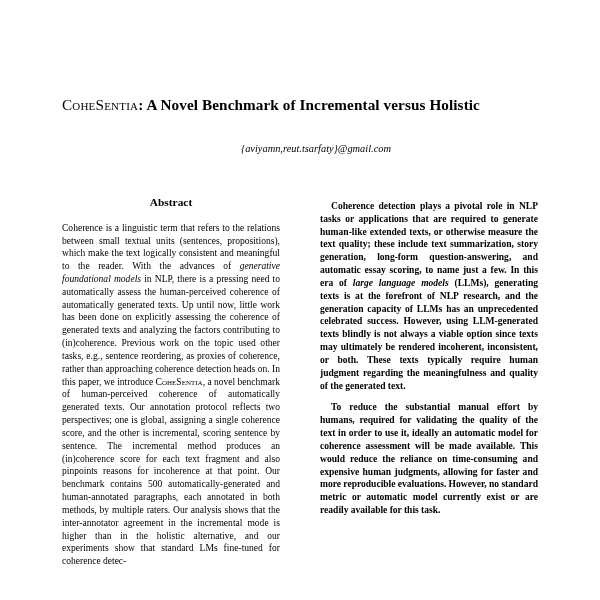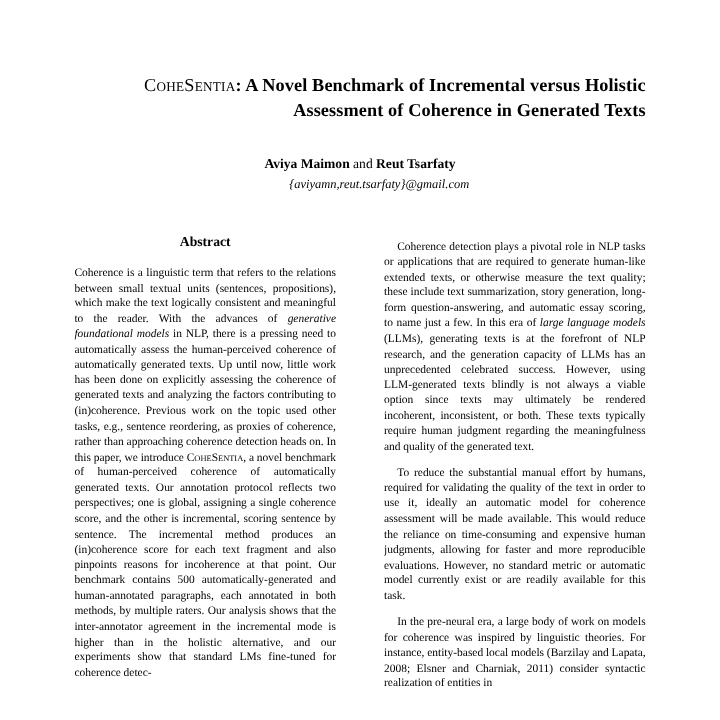--- a/index.html
+++ b/index.html
@@ -18,22 +18,22 @@
     position: relative;
     width: 600px;
     height: 600px;
     box-sizing: border-box;
     padding: 0;
     overflow: hidden;
   }
 
   
   .title-block {
-    padding: 62px 62px 0 62px;
-    text-align: right;
+    padding: 95px 62px 0 62px;
+    text-align: left;
   }
   .paper-title {
     font-size: 15.2px;
     font-weight: bold;
     line-height: 1.38;
     letter-spacing: 0.1px;
     margin: 0;
   }
   .smallcaps {
     font-variant: small-caps;
@@ -93,58 +93,54 @@
     font-size: 9.55px;
     line-height: 1.345;
     text-align: justify;
     text-justify: inter-word;
     margin: 0 0 9px 0;
     hyphens: manual;
     word-spacing: -0.1px;
   }
   .para.indent {
     text-indent: 11px;
+    font-weight: bold;
   }
   .para .sc {
     font-variant: small-caps;
   }
   .para i {
     font-style: italic;
   }
   .col-right {
     padding-top: 4px;
   }
 </style>
 </head>
 <body>
 
 <div class="page">
 
   <div class="title-block">
     <h1 class="paper-title">
       <span class="smallcaps">CoheSentia</span><span>: A Novel Benchmark of Incremental versus Holistic</span><br>
-      <span>Assessment of Coherence in Generated Texts</span>
     </h1>
   </div>
 
   <div class="author-block">
-    <div class="author-names">
-      <span>Aviya Maimon</span><span class="conj">&nbsp;</span><span class="conj">and</span><span class="conj">&nbsp;</span><span>Reut Tsarfaty</span>
-    </div>
     <div class="emails">{aviyamn,reut.tsarfaty}@gmail.com</div>
   </div>
 
   <div class="columns">
 
     <div class="col col-left">
       <div class="section-heading">Abstract</div>
       <p class="para"><span>Coherence is a linguistic term that refers to the relations between small textual units (sentences, propositions), which make the text logically consistent and meaningful to the reader. With the advances of </span><i>generative foundational models</i><span> in NLP, there is a pressing need to automatically assess the human-perceived coherence of automatically generated texts. Up until now, little work has been done on explicitly assessing the coherence of generated texts and analyzing the factors contributing to (in)coherence. Previous work on the topic used other tasks, e.g., sentence reordering, as proxies of coherence, rather than approaching coherence detection heads on. In this paper, we introduce </span><span class="sc">CoheSentia</span><span>, a novel benchmark of human-perceived coherence of automatically generated texts. Our annotation protocol reflects two perspectives; one is global, assigning a single coherence score, and the other is incremental, scoring sentence by sentence. The incremental method produces an (in)coherence score for each text fragment and also pinpoints reasons for incoherence at that point. Our benchmark contains 500 automatically-generated and human-annotated paragraphs, each annotated in both methods, by multiple raters. Our analysis shows that the inter-annotator agreement in the incremental mode is higher than in the holistic alternative, and our experiments show that standard LMs fine-tuned for coherence detec-</span></p>
     </div>
 
     <div class="col col-right">
       <p class="para indent"><span>Coherence detection plays a pivotal role in NLP tasks or applications that are required to generate human-like extended texts, or otherwise measure the text quality; these include text summarization, story generation, long-form question-answering, and automatic essay scoring, to name just a few. In this era of </span><i>large language models</i><span> (LLMs), generating texts is at the forefront of NLP research, and the generation capacity of LLMs has an unprecedented celebrated success. However, using LLM-generated texts blindly is not always a viable option since texts may ultimately be rendered incoherent, inconsistent, or both. These texts typically require human judgment regarding the meaningfulness and quality of the generated text.</span></p>
       <p class="para indent">To reduce the substantial manual effort by humans, required for validating the quality of the text in order to use it, ideally an automatic model for coherence assessment will be made available. This would reduce the reliance on time-consuming and expensive human judgments, allowing for faster and more reproducible evaluations. However, no standard metric or automatic model currently exist or are readily available for this task.</p>
-      <p class="para indent">In the pre-neural era, a large body of work on models for coherence was inspired by linguistic theories. For instance, entity-based local models (Barzilay and Lapata, 2008; Elsner and Charniak, 2011) consider syntactic realization of entities in</p>
     </div>
 
   </div>
 
 </div>
 
 </body></html>

